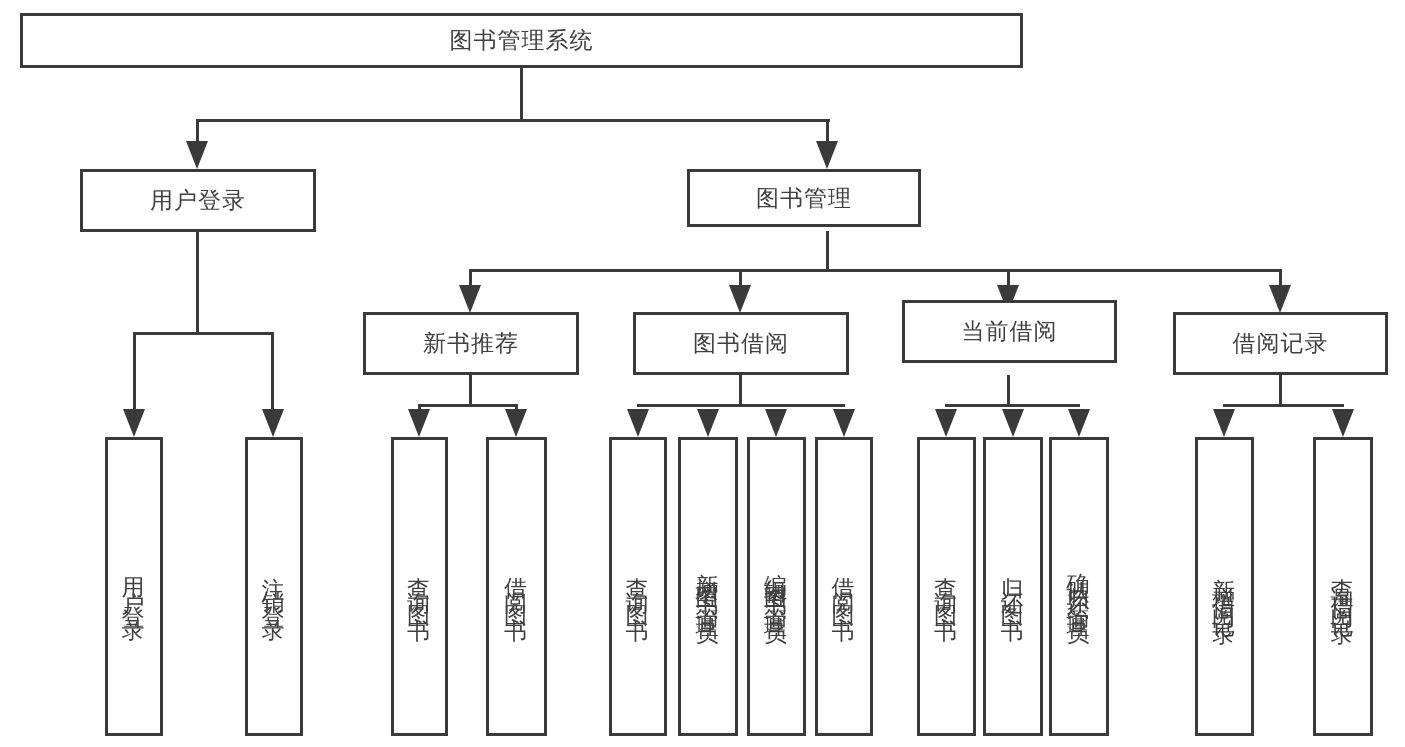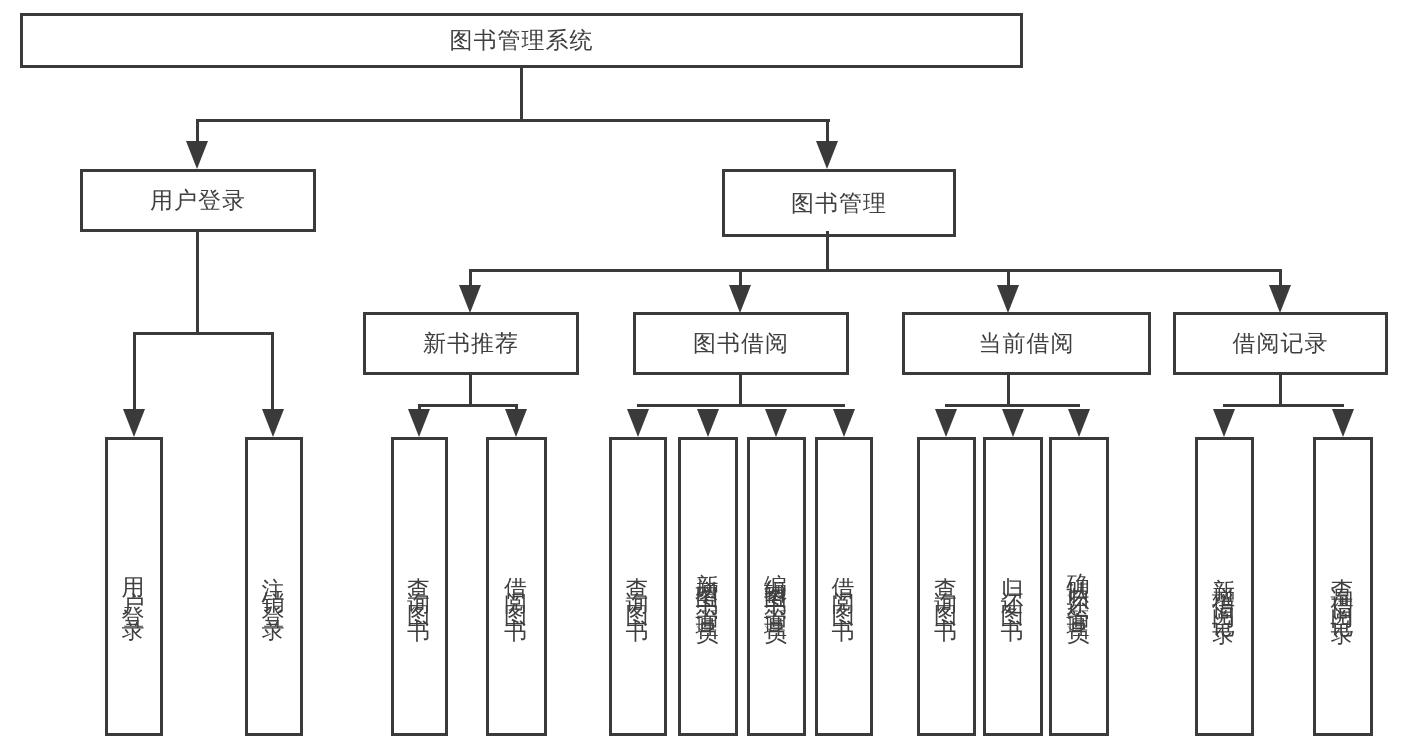--- a/index.html
+++ b/index.html
@@ -56,21 +56,21 @@
   <div class="vline" style="left:520px;top:68px;height:53px"></div>
   <div class="hline" style="left:196px;top:119px;width:634px"></div>
   <div class="vline" style="left:196px;top:119px;height:24px"></div>
   <div class="vline" style="left:826px;top:119px;height:24px"></div>
   <div class="arrowhead" style="left:186px;top:141px"></div>
   <div class="arrowhead" style="left:816px;top:141px"></div>
 
   <div class="box" style="left:80px;top:169px;width:236px;height:63px">
     <span>用户登录</span>
   </div>
-  <div class="box" style="left:722px;top:169px;width:234px;height:68px">
+  <div class="box" style="left:687px;top:169px;width:234px;height:58px">
     <span>图书管理</span>
   </div>
 
   <div class="vline" style="left:196px;top:232px;height:100px"></div>
   <div class="hline" style="left:133px;top:332px;width:141px"></div>
   <div class="vline" style="left:133px;top:332px;height:77px"></div>
   <div class="vline" style="left:271px;top:332px;height:77px"></div>
   <div class="arrowhead" style="left:123px;top:409px"></div>
   <div class="arrowhead" style="left:262px;top:409px"></div>
 
@@ -84,21 +84,21 @@
   <div class="arrowhead" style="left:729px;top:285px"></div>
   <div class="arrowhead" style="left:997px;top:285px"></div>
   <div class="arrowhead" style="left:1269px;top:285px"></div>
 
   <div class="box" style="left:363px;top:312px;width:216px;height:63px">
     <span>新书推荐</span>
   </div>
   <div class="box" style="left:633px;top:312px;width:216px;height:63px">
     <span>图书借阅</span>
   </div>
-  <div class="box" style="left:902px;top:312px;width:249px;height:63px">
+  <div class="box" style="left:902px;top:300px;width:215px;height:63px">
     <span>当前借阅</span>
   </div>
   <div class="box" style="left:1173px;top:312px;width:215px;height:63px">
     <span>借阅记录</span>
   </div>
 
   <div class="vline" style="left:469px;top:375px;height:31px"></div>
   <div class="hline" style="left:418px;top:404px;width:100px"></div>
   <div class="vline" style="left:418px;top:404px;height:6px"></div>
   <div class="vline" style="left:515px;top:404px;height:6px"></div>

